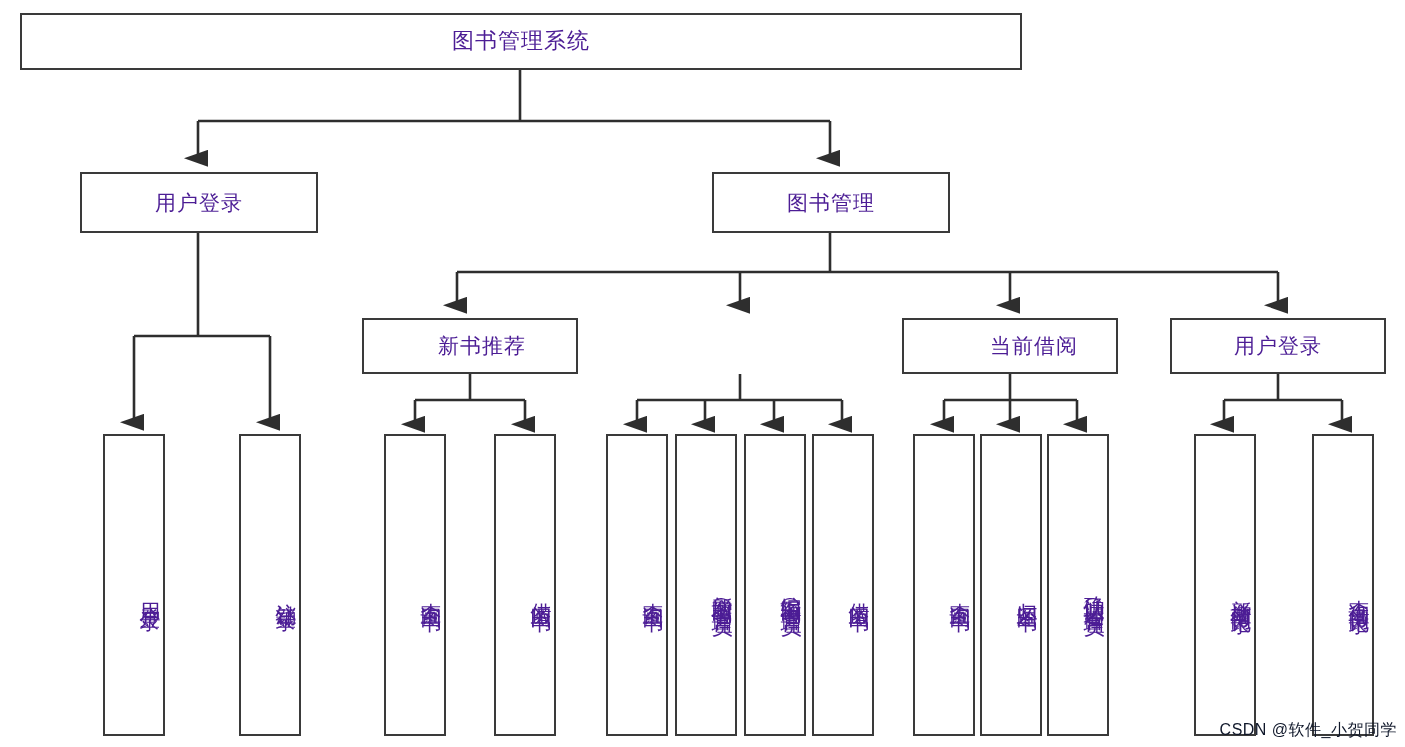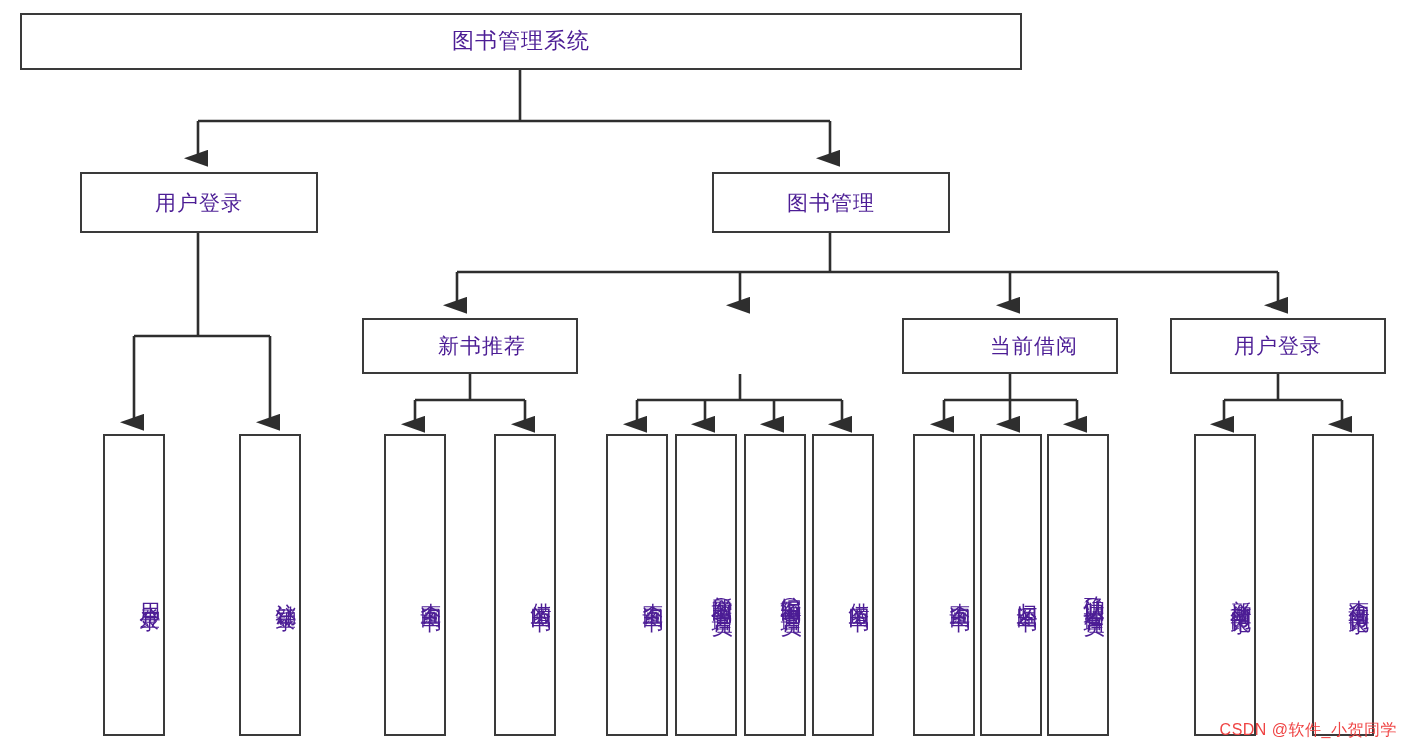--- a/index.html
+++ b/index.html
@@ -26,21 +26,21 @@
     padding-top:14px;
     align-items:flex-start;
     justify-content:center;
   }
   .node.root{ font-size:22px; }
   .watermark{
     position:absolute;
     right:8px;
     bottom:6px;
     font-size:16px;
-    color:#ef4444;
+    color:#0f172a;
     letter-spacing:0.5px;
     white-space:nowrap;
   }
 </style>
 </head>
 <body>
 
 <div id="stage">
 
   <svg id="wires" viewBox="0 0 1405 747">

